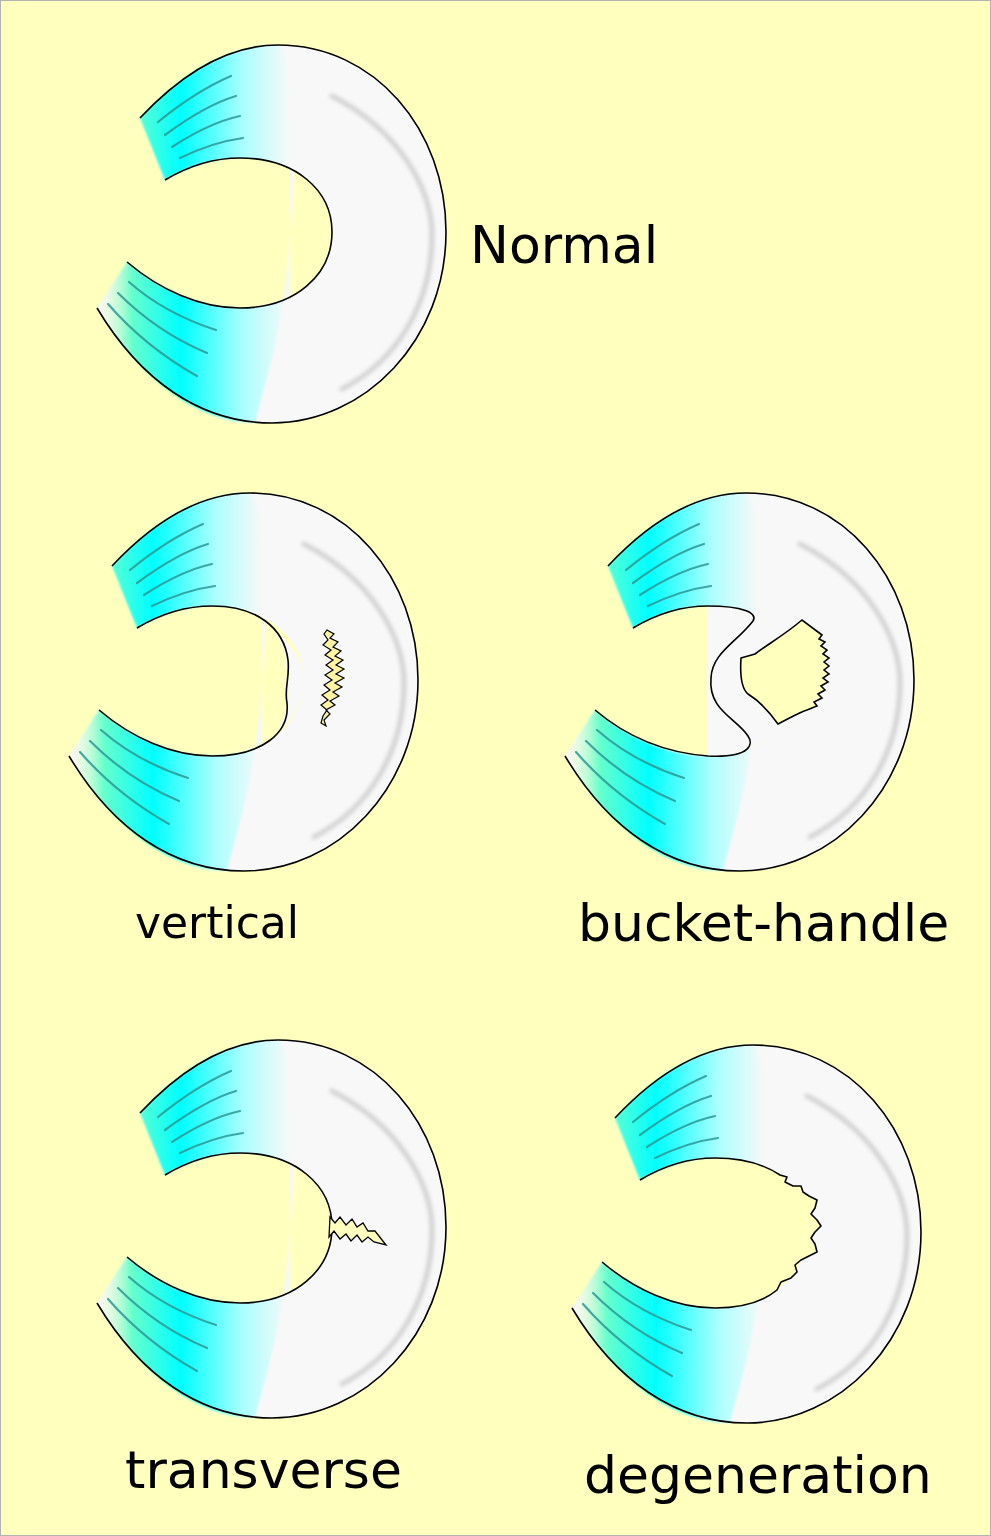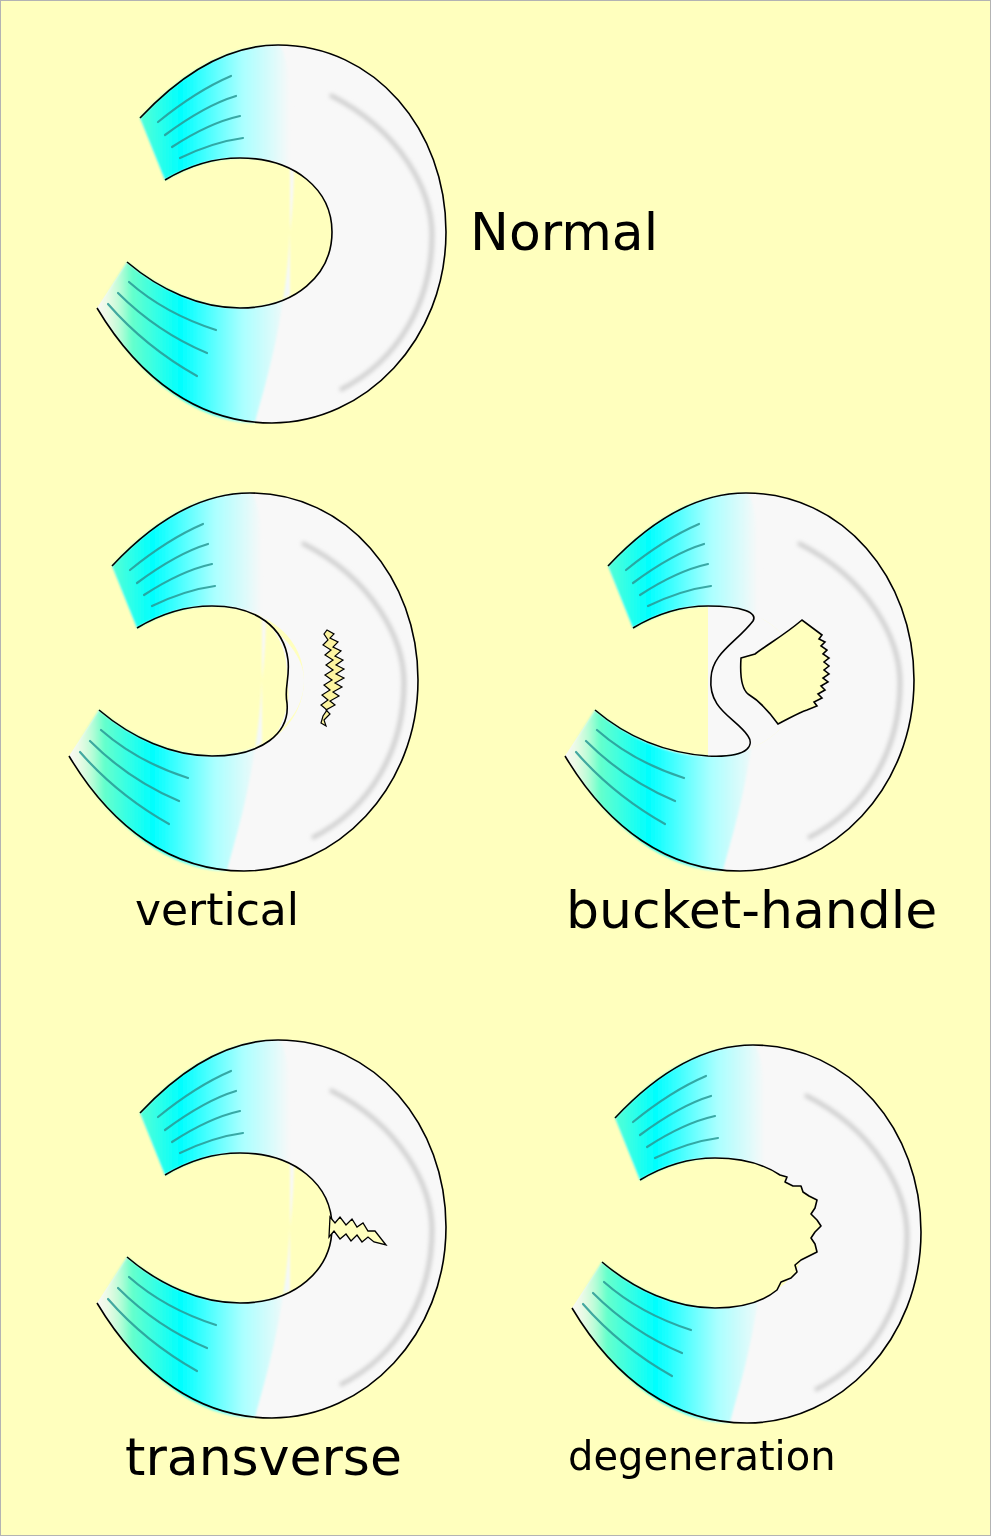--- a/index.html
+++ b/index.html
@@ -1,19 +1,19 @@
 <!DOCTYPE html>
 <html><head>
   <meta charset="utf-8">
   <style>
     html, body { margin:0; padding:0; }
     body { width:991px; height:1536px; overflow:hidden; background:#ffffc0; }
     .frame { position:absolute; left:0; top:0; width:989px; height:1534px; border:1px solid #b3b3b3; background:#ffffbe; }
     svg { position:absolute; left:0; top:0; }
-    .label { position:absolute; font-family:"DejaVu Sans", sans-serif; color:#000; white-space:nowrap; line-height:1; }
+    .label { position:absolute; font-family:"DejaVu Sans", sans-serif; color:#000; white-space:nowrap; line-height:1;margin-top:13px; }
   </style>
 </head>
 <body>
 
 <div class="frame"></div>
 
 <svg width="991" height="1536" viewBox="0 0 991 1536">
   <defs>
     <linearGradient id="hornGrad" gradientUnits="userSpaceOnUse" x1="95" y1="0" x2="300" y2="0">
       <stop offset="0" stop-color="#ffffbe" stop-opacity="0"></stop>
@@ -94,15 +94,15 @@
     <use href="#meniscusBase"></use>
 
     <path d="M 240,158 C 270,158 290,165 305,175 L 312,177 L 310,182 L 318,186 L 326,186 L 328,192 L 334,196 L 342,200 L 340,208 L 336,214 L 342,220 L 346,226 L 340,232 L 336,238 L 340,244 L 342,252 L 334,256 L 326,260 L 320,265 L 322,272 L 316,278 L 306,282 L 302,290 C 290,300 270,308 240,308 Z" fill="#ffffbe"></path>
     <path d="M 140,118 C 185,70 230,45 278,45 C 375,45 446,130 446,232 C 446,340 365,423 272,423 C 200,423 140,380 97,308" fill="none" stroke="#000" stroke-width="1.6"></path>
     <path d="M 127,262 C 160,290 200,308 240,308 C 270,308 290,300 302,290 L 306,282 L 316,278 L 322,272 L 320,265 L 326,260 L 334,256 L 342,252 L 340,244 L 336,238 L 340,232 L 346,226 L 342,220 L 336,214 L 340,208 L 342,200 L 334,196 L 328,192 L 326,186 L 318,186 L 310,182 L 312,177 L 305,175 C 290,165 270,158 240,158 C 210,158 185,168 165,180" fill="none" stroke="#000" stroke-width="1.6" stroke-linejoin="round"></path>
   </g>
 </svg>
 
 <div class="label" style="left:470px; top:206px; font-size:52px;">Normal</div>
 <div class="label" style="left:135px; top:888px; font-size:44px;">vertical</div>
-<div class="label" style="left:566px; top:884px; font-size:52px;">bucket-handle</div>
+<div class="label" style="left:578px; top:884px; font-size:52px;">bucket-handle</div>
 <div class="label" style="left:125px; top:1431px; font-size:52px;text-align:center;">transverse</div>
-<div class="label" style="left:568px; top:1436px; font-size:40px;">degeneration</div>
+<div class="label" style="left:584px; top:1436px; font-size:52px;">degeneration</div>
 
 </body></html>

